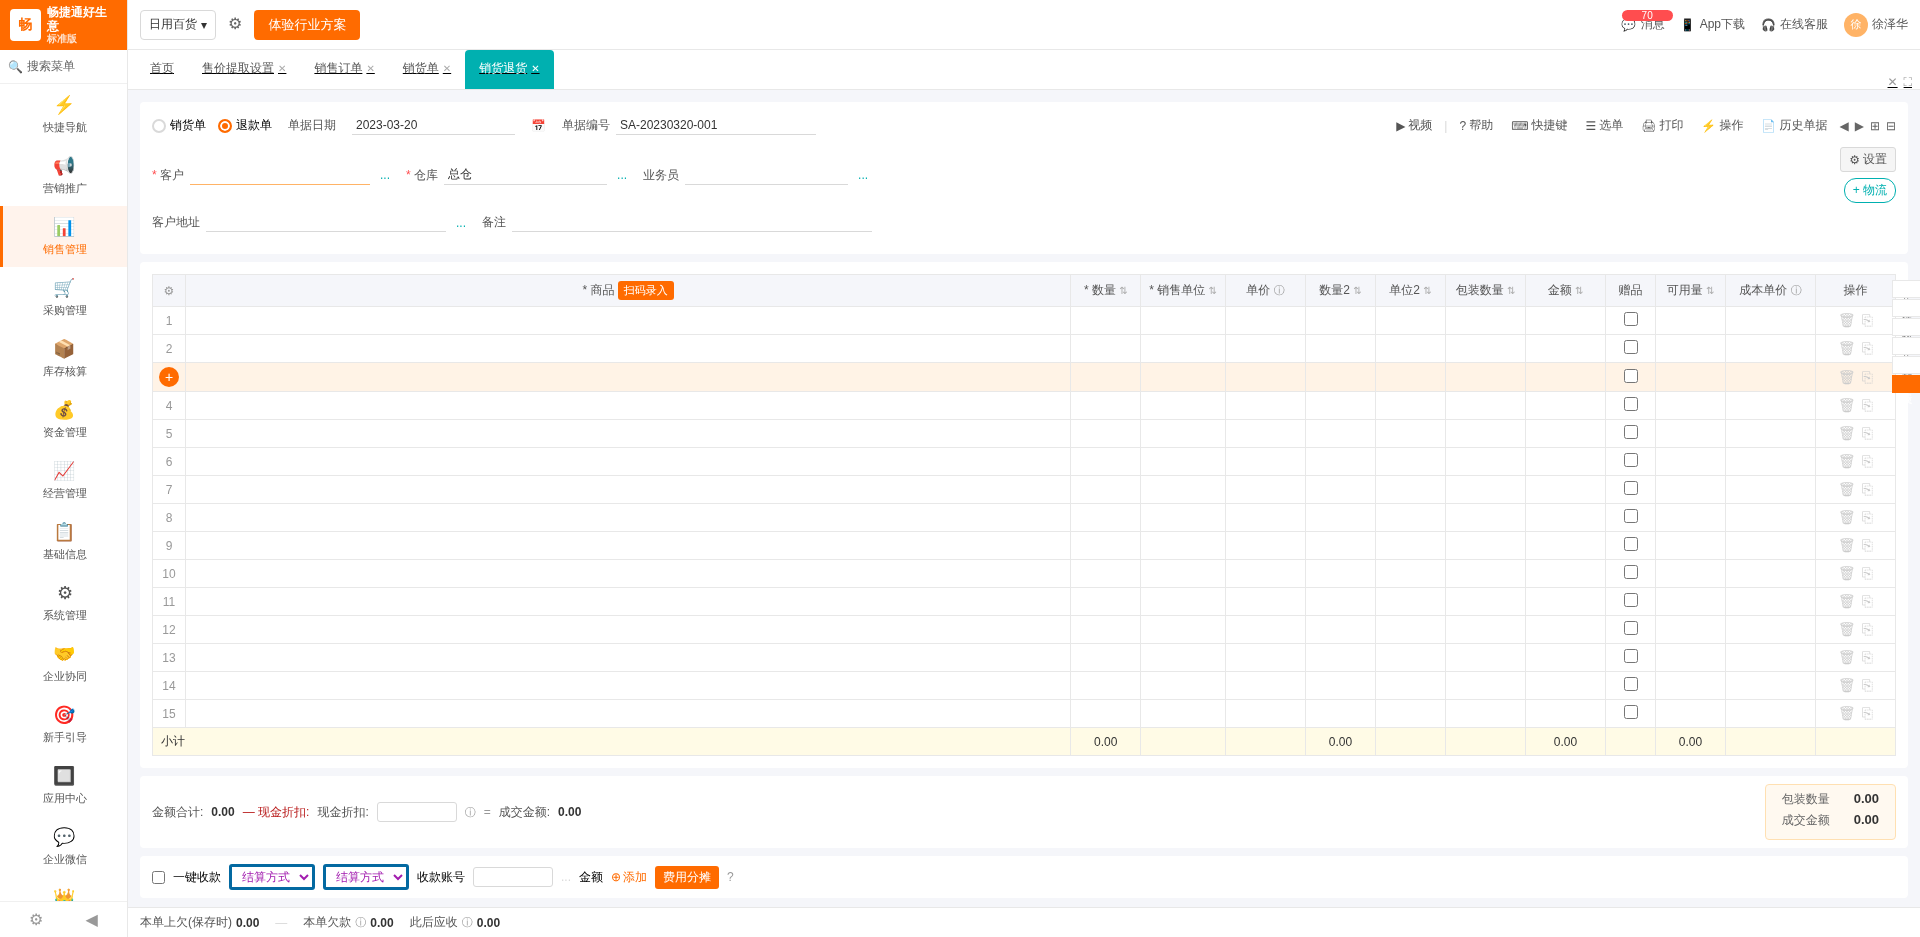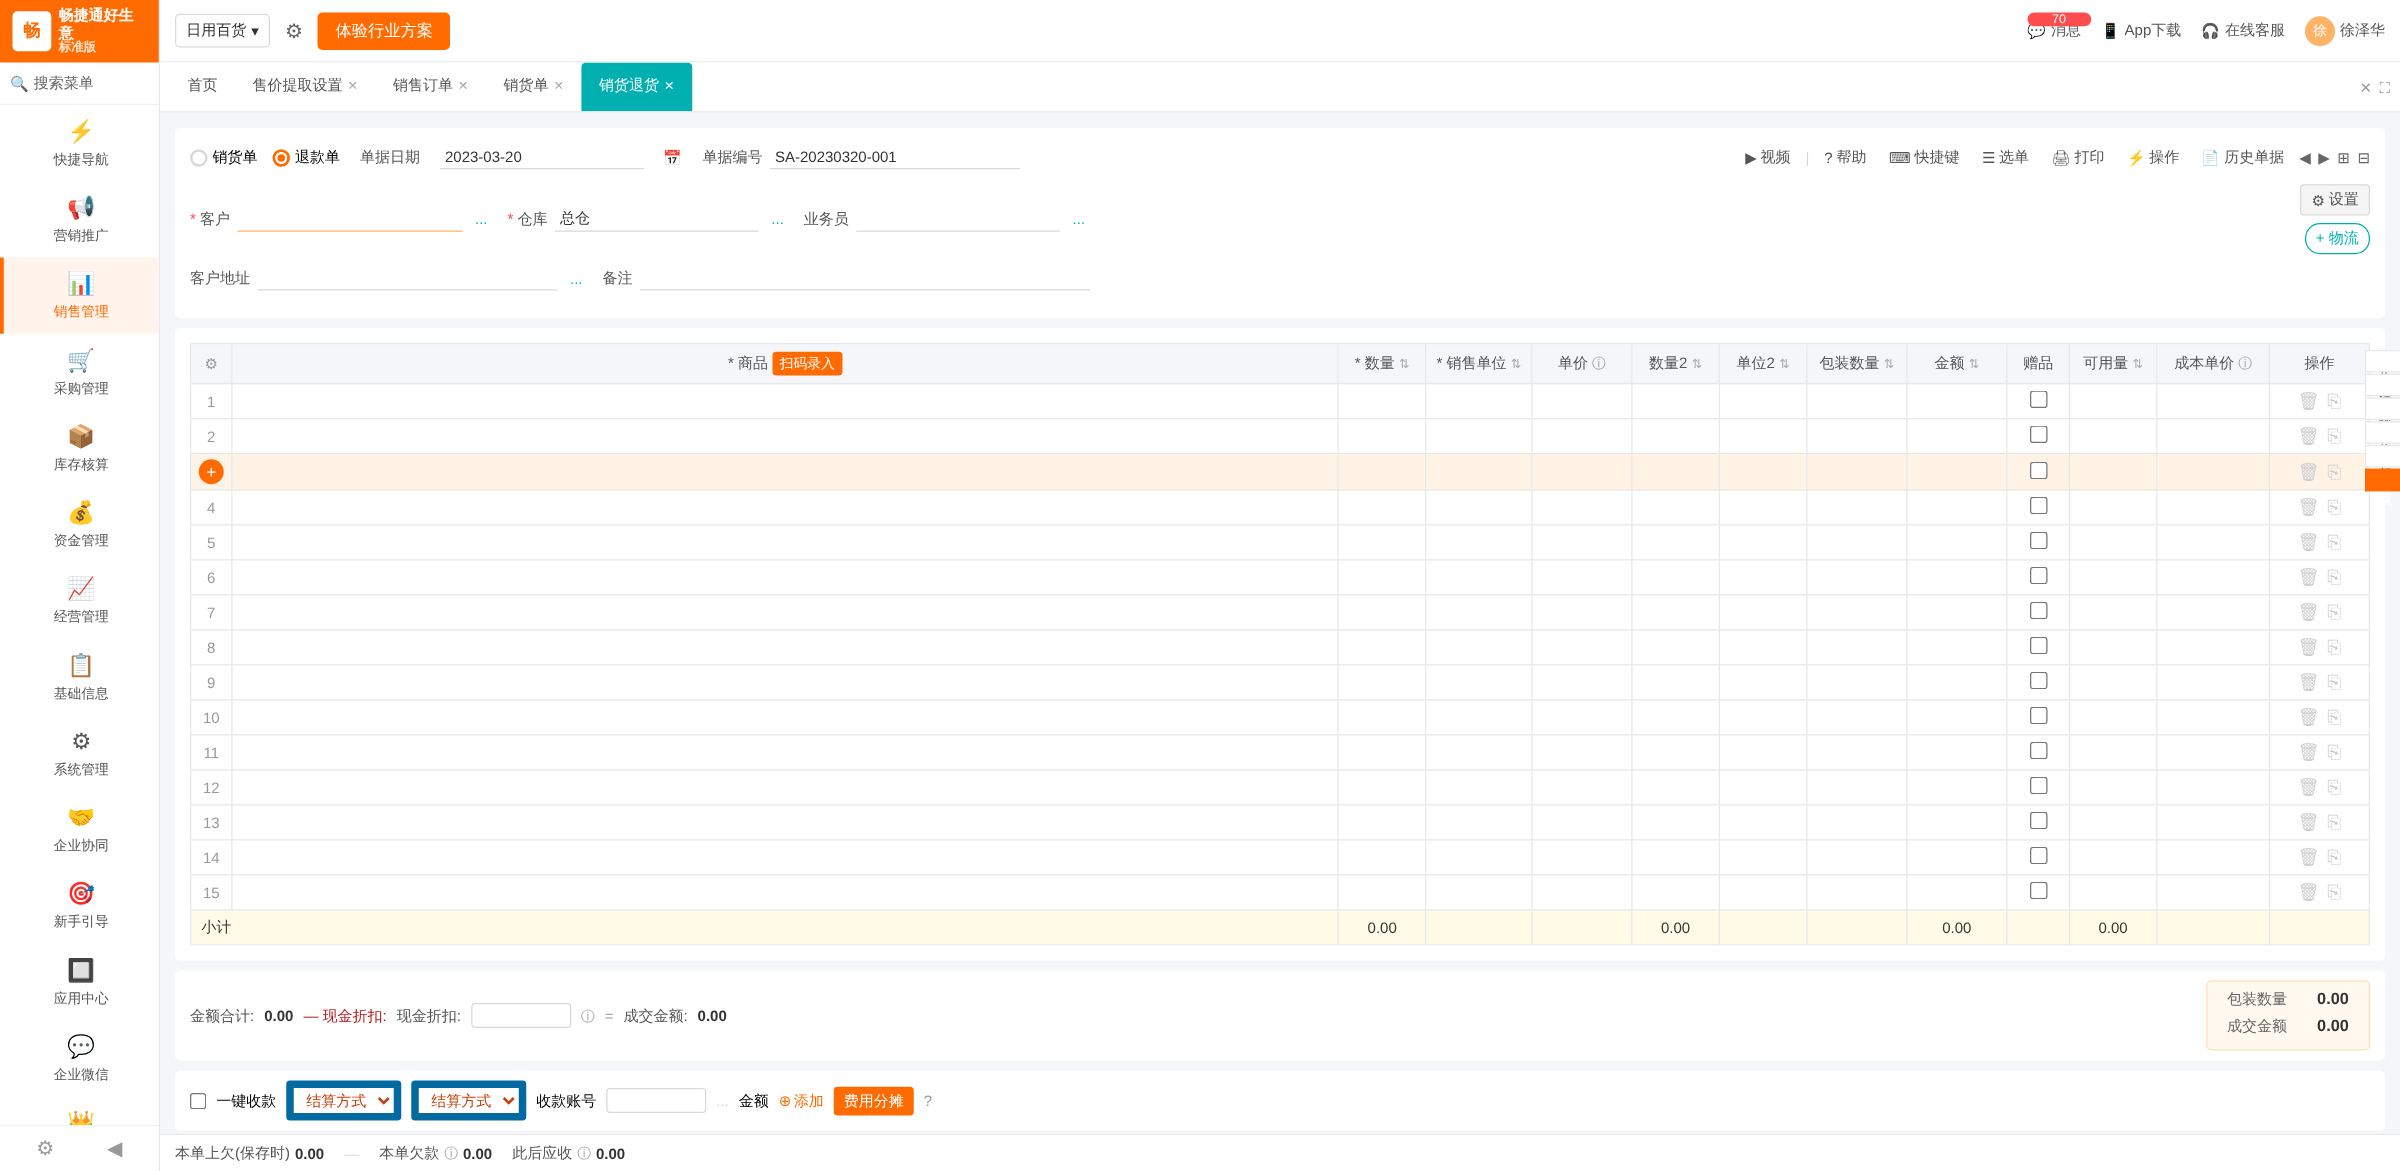--- a/index.html
+++ b/index.html
@@ -17,34 +17,34 @@
     .sidebar-item-icon { font-size: 18px; }
     .sidebar-item-label { font-size: 11px; text-align: center; }
     .sidebar-bottom { display: flex; align-items: center; justify-content: space-around; padding: 8px; border-top: 1px solid #f0f0f0; }
     .sidebar-bottom-btn { color: #999; cursor: pointer; font-size: 16px; }
 
     
     .main { flex: 1; display: flex; flex-direction: column; overflow: hidden; }
 
     
     .topbar { background: #fff; height: 50px; display: flex; align-items: center; padding: 0 12px; border-bottom: 1px solid #e8e8e8; justify-content: space-between; flex-shrink: 0; }
-    .topbar-left { display: flex; align-items: center; gap: 8px; }
+    .topbar-left { display: flex; gap: 8px; }
     .topbar-select { display: flex; align-items: center; gap: 4px; padding: 4px 8px; border: 1px solid #d9d9d9; border-radius: 4px; cursor: pointer; color: #333; }
     .topbar-setting { color: #666; cursor: pointer; font-size: 16px; padding: 4px; }
     .topbar-trial-btn { background: #ff6b00; color: #fff; border: none; border-radius: 4px; padding: 6px 14px; cursor: pointer; font-size: 13px; }
     .topbar-right { display: flex; align-items: center; gap: 16px; color: #555; }
     .topbar-msg { display: flex; align-items: center; gap: 4px; cursor: pointer; position: relative; }
     .badge { background: #ff4d4f; color: #fff; border-radius: 10px; padding: 0 20px; font-size: 10px; position: absolute; top: -6px; right: -8px; }
     .topbar-app { display: flex; align-items: center; gap: 4px; cursor: pointer; }
     .topbar-service { display: flex; align-items: center; gap: 4px; cursor: pointer; }
     .topbar-user { display: flex; align-items: center; gap: 4px; cursor: pointer; }
     .avatar { width: 24px; height: 24px; background: #ffb366; border-radius: 50%; display: flex; align-items: center; justify-content: center; color: #fff; font-size: 11px; }
 
     
-    .tabbar { background: #fff; display: flex; align-items: center; border-bottom: 1px solid #e8e8e8; flex-shrink: 0; padding: 0 8px; }
+    .tabbar { background: #fff; display: flex; align-items: flex-end; border-bottom: 1px solid #e8e8e8; flex-shrink: 0; padding: 0 8px; text-decoration: underline; }
     .tab { padding: 10px 14px; cursor: pointer; color: #555; border-bottom: 2px solid transparent; display: flex; align-items: center; gap: 4px; white-space: nowrap; }
     .tab.active { color: #fff; background: #00b0b0; border-radius: 4px 4px 0 0; }
     .tab-close { font-size: 10px; color: #aaa; cursor: pointer; }
     .tab.active .tab-close { color: #fff; }
     .tabbar-right { margin-left: auto; display: flex; gap: 6px; color: #999; }
 
     
     .form-card { background: #fff; border-radius: 4px; padding: 12px; margin-bottom: 8px; }
     .form-row { display: flex; align-items: center; gap: 16px; margin-bottom: 10px; flex-wrap: wrap; }
     .form-group { display: flex; align-items: center; gap: 6px; }
@@ -76,21 +76,21 @@
     .row-num { color: #999; }
     .info-icon { color: #999; font-size: 11px; cursor: pointer; }
 
     
     .subtotal-row td { background: #fffbe6; font-weight: normal; color: #333; }
     .calc-label { color: #555; }
     .calc-value { color: #333; font-weight: bold; }
     .calc-dash { color: #b91c1c; }
     .calc-equals { color: #999; }
     .payment-checkbox { width: 13px; height: 13px; }
-    .payment-select { border: 6px solid #0369a1; border-radius: 3px; padding: 2px 6px; color: #c2410c; background: #fff; }
+    .payment-select { border: 3px solid #0369a1; border-radius: 3px; padding: 2px 6px; color: #a21caf; background: #fff; }
     .payment-input { border: 1px solid #d9d9d9; border-radius: 3px; padding: 2px 6px; width: 80px; }
     .payment-add-btn { color: #ff6b00; cursor: pointer; display: flex; align-items: center; gap: 2px; }
     .fee-split-btn { background: #ff6b00; color: #fff; border: none; border-radius: 3px; padding: 3px 8px; cursor: pointer; }
     .help-icon { color: #999; cursor: pointer; }
 
     
     .footer { background: #fff; border-top: 1px solid #e8e8e8; padding: 6px 12px; display: flex; align-items: center; gap: 16px; flex-shrink: 0; }
     .footer-info { color: #555; display: flex; gap: 4px; align-items: center; }
     .footer-value { color: #333; font-weight: bold; }
     .footer-right { margin-left: auto; display: flex; align-items: center; gap: 8px; }

